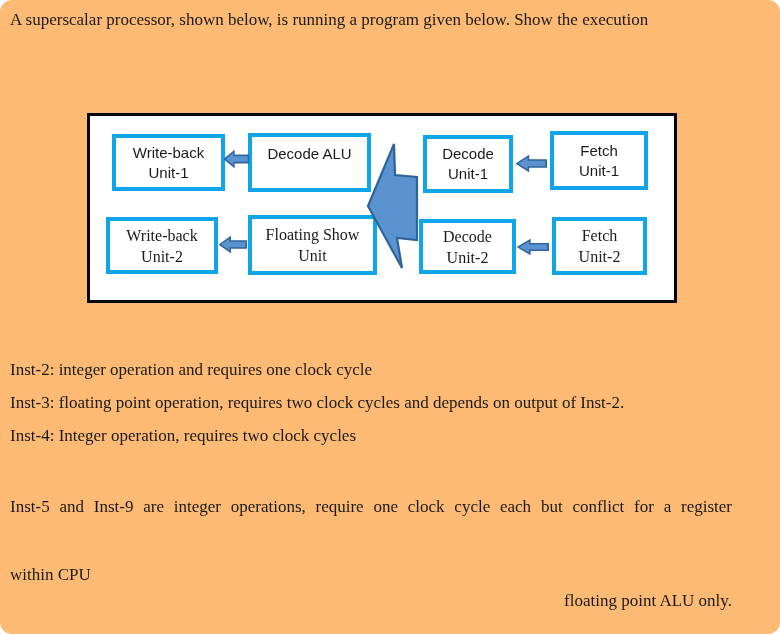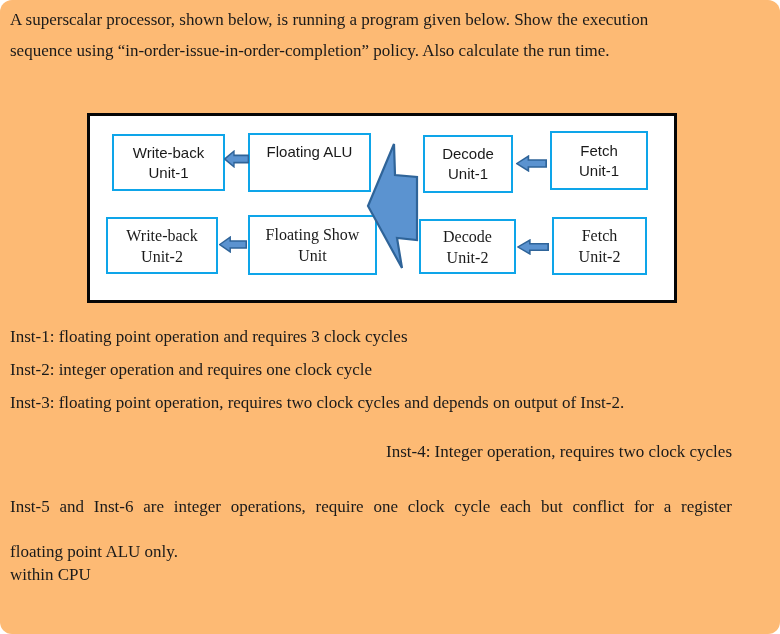--- a/index.html
+++ b/index.html
@@ -23,40 +23,40 @@
     white-space:normal;
     text-align:justify;
     text-align-last:justify;
   }
   #intro1 { top:9px; }
   #intro2 { top:40px; }
   #intro3 { top:71px; }
   #inst1 { top:326px; }
   #inst2 { top:359px; }
   #inst3 { top:392px; }
-  #inst4 { top:441px;text-align:right; }
+  #inst4 { top:425px; }
   #inst5 { top:458px; }
   #conf1 { top:496px; }
   #conf2 { top:532px;margin-top:32px; }
   #note1 { top:547px; }
-  #note2 { top:541px; }
+  #note2 { top:590px;text-align:right; }
 
   
   #frame {
     position:absolute; left:87px; top:113px;
     width:590px; height:190px;
     border:3px solid #060606;
     box-sizing:border-box;
     background:#ffffff;
   }
   .box {
     position:absolute;
     box-sizing:border-box;
     background:#ffffff;
-    border:2px solid #0ea5e9;
+    border:4px solid #0ea5e9;
     display:flex; flex-direction:column;
     align-items:center; justify-content:center;
     text-align:center;
   }
   .box.sans { font-family:"Liberation Sans", sans-serif; font-size:15px; line-height:20px; }
   .box.serif { font-family:"Liberation Serif", serif; font-size:16px; line-height:21px; }
   #box-wb1   { left:112px; top:134px; width:113px; height:57px; }
   #box-alu   { left:248px; top:133px; width:123px; height:59px; justify-content:flex-start; padding-top:7px; }
   #box-dec1  { left:423px; top:135px; width:90px;  height:58px; }
   #box-fetch1{ left:550px; top:131px; width:98px;  height:59px; }
@@ -71,30 +71,29 @@
   #arrow-a3 { left:219px; top:236px; }
   #arrow-a4 { left:517px; top:239px; }
   #big-arrow { position:absolute; left:358px; top:135px; }
 </style>
 </head>
 <body>
 
 <div class="page">
 
   <div class="tline" id="intro1">A superscalar processor, shown below, is running a program given below. Show the execution</div>
-  <div class="tline" id="intro2">sequence using “in-order-issue-in-order-completion” policy. Also calculate the run time.</div>
 
   <div id="frame"></div>
 
   <div class="box sans" id="box-wb1">
     <div>Write-back</div>
     <div>Unit-1</div>
   </div>
   <div class="box sans" id="box-alu">
-    <div>Floating ALU</div>
+    <div>Decode ALU</div>
     <div></div>
   </div>
   <div class="box sans" id="box-dec1">
     <div>Decode</div>
     <div>Unit-1</div>
   </div>
   <div class="box sans" id="box-fetch1">
     <div>Fetch</div>
     <div>Unit-1</div>
   </div>
@@ -125,23 +124,22 @@
     <polygon points="0.8,9 12,1.2 12,5.4 29.2,5.4 29.2,12.6 12,12.6 12,16.8" fill="#5b93d0" stroke="#2f6499" stroke-width="1.6"></polygon>
   </svg>
   <svg class="mini-arrow" id="arrow-a4" width="32" height="16" viewBox="0 0 30 18" preserveAspectRatio="none">
     <polygon points="0.8,9 12,1.2 12,5.4 29.2,5.4 29.2,12.6 12,12.6 12,16.8" fill="#5b93d0" stroke="#2f6499" stroke-width="1.6"></polygon>
   </svg>
 
   <svg id="big-arrow" width="62" height="138" viewBox="0 0 62 138">
     <polygon points="10,71 36,9 37,40 59,42 59,105 39,103 44,133" fill="#5b93d0" stroke="#2f6499" stroke-width="2.2" stroke-linejoin="miter"></polygon>
   </svg>
 
-  <div class="tline" id="inst1">Inst-1: floating point operation and requires 3 clock cycles</div>
   <div class="tline" id="inst2">Inst-2: integer operation and requires one clock cycle</div>
   <div class="tline" id="inst3">Inst-3: floating point operation, requires two clock cycles and depends on output of Inst-2.</div>
   <div class="tline" id="inst4">Inst-4: Integer operation, requires two clock cycles</div>
 
-  <div class="tline just" id="conf1">Inst-5 and Inst-6 are integer operations, require one clock cycle each but conflict for a register</div>
+  <div class="tline just" id="conf1">Inst-5 and Inst-9 are integer operations, require one clock cycle each but conflict for a register</div>
   <div class="tline" id="conf2">within CPU</div>
 
   <div class="tline" id="note2">floating point ALU only.</div>
 
 </div>
 
 </body></html>

